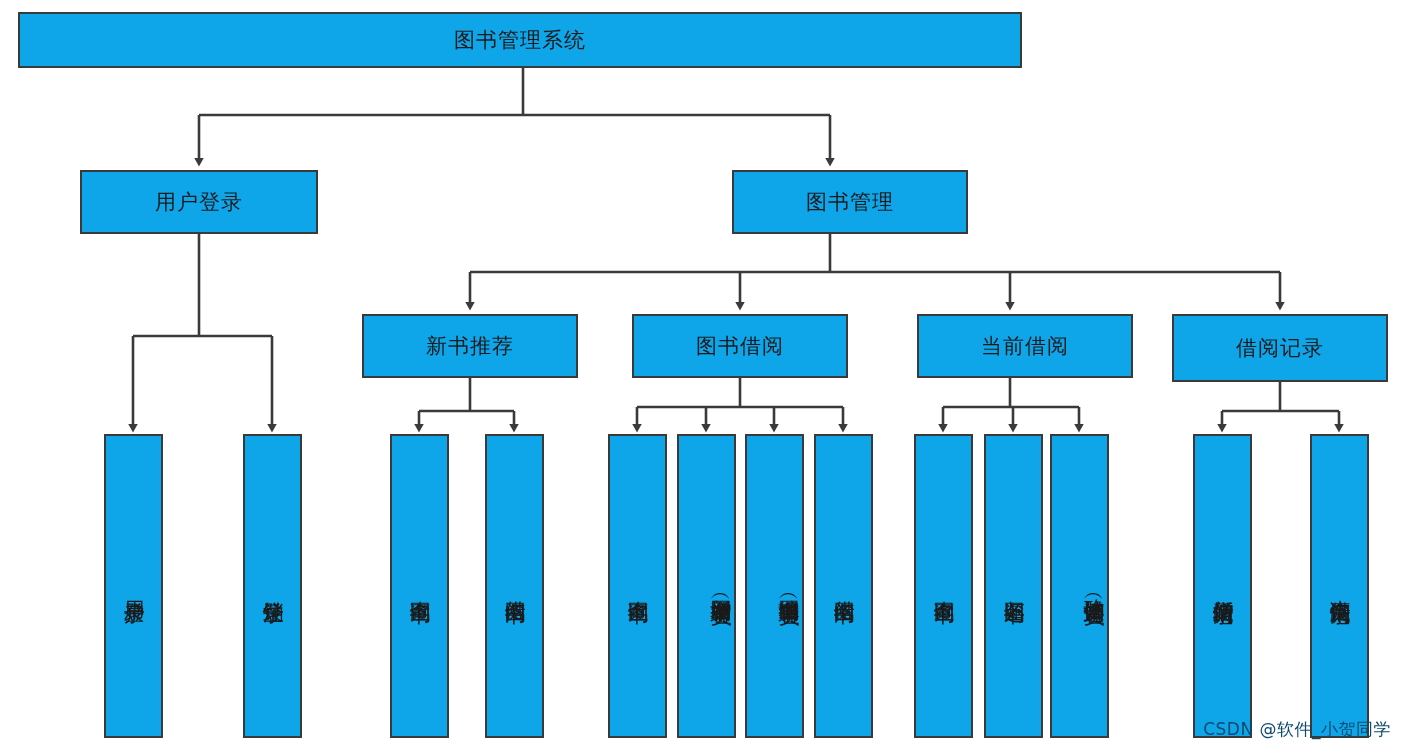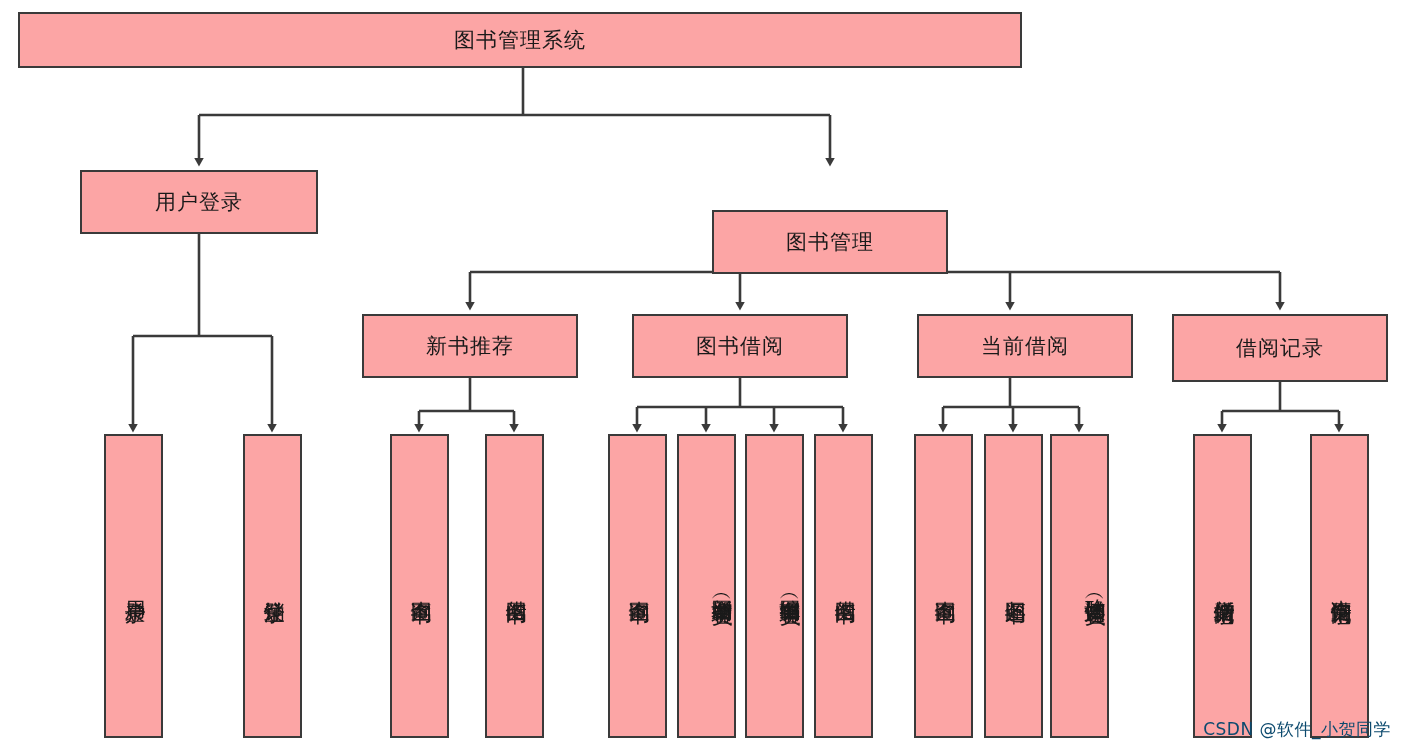--- a/index.html
+++ b/index.html
@@ -14,26 +14,25 @@
     position: relative;
     width: 1405px;
     height: 747px;
     background: #ffffff;
     overflow: hidden;
   }
   .node {
     position: absolute;
     box-sizing: border-box;
     border: 2px solid #3a3a3a;
-    background: #fca5a5;
+    background: #0ea5e9;
     display: flex;
     align-items: center;
     justify-content: center;
     color: #1a1a1a;
-    font-family: Liberation Mono, monospace;
   }
   .node.horiz {
     font-size: 21px;
     letter-spacing: 1px;
   }
   .node.vert {
     writing-mode: vertical-rl;
     text-orientation: upright;
     font-size: 21px;
     line-height: 1.32;
@@ -117,21 +116,21 @@
     </g>
   </svg>
 
   <div class="node horiz" style="left:18px; top:12px; width:1004px; height:56px;">
     <span>图书管理系统</span>
   </div>
 
   <div class="node horiz" style="left:80px; top:170px; width:238px; height:64px;">
     <span>用户登录</span>
   </div>
-  <div class="node horiz" style="left:712px; top:170px; width:236px; height:64px;margin-top:40px;">
+  <div class="node horiz" style="left:732px; top:170px; width:236px; height:64px;">
     <span>图书管理</span>
   </div>
 
   <div class="node horiz" style="left:362px; top:314px; width:216px; height:64px;">
     <span>新书推荐</span>
   </div>
   <div class="node horiz" style="left:632px; top:314px; width:216px; height:64px;">
     <span>图书借阅</span>
   </div>
   <div class="node horiz" style="left:917px; top:314px; width:216px; height:64px;">

